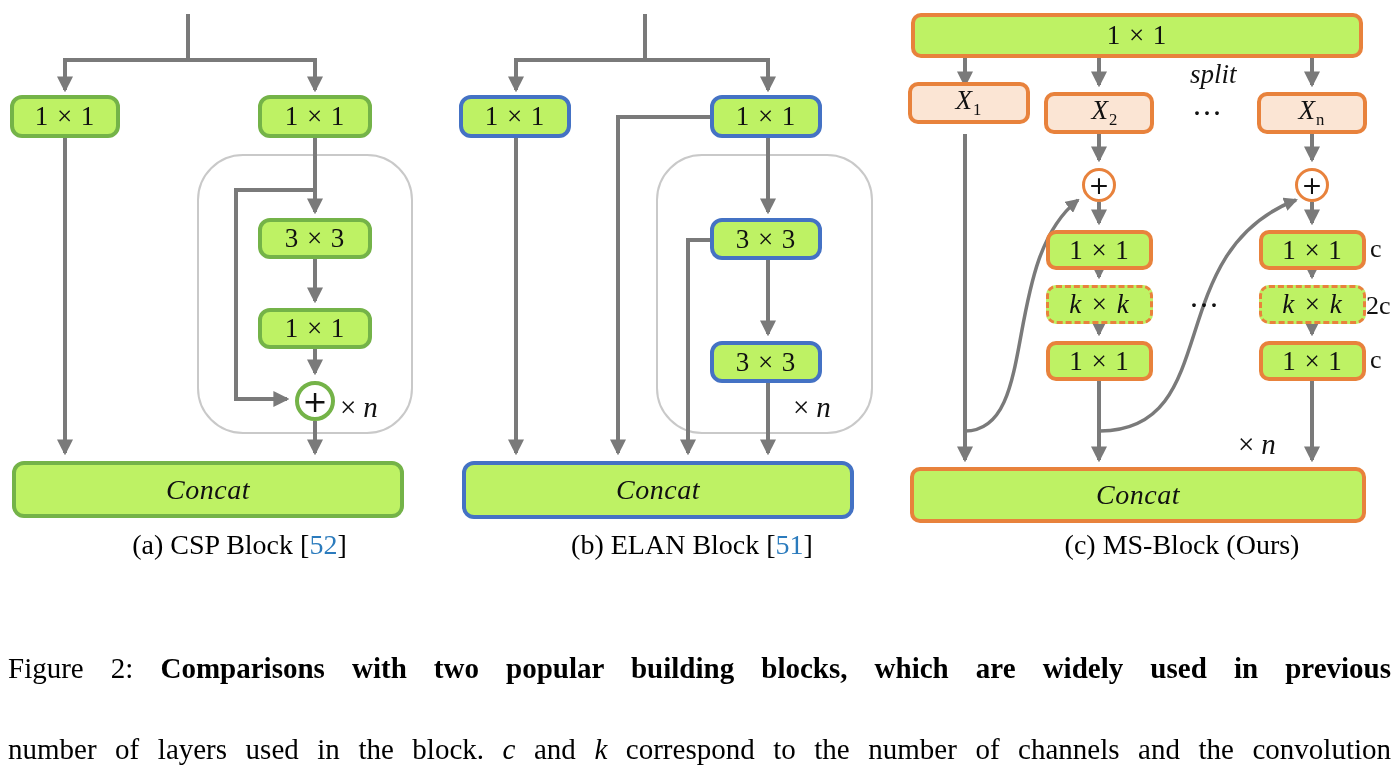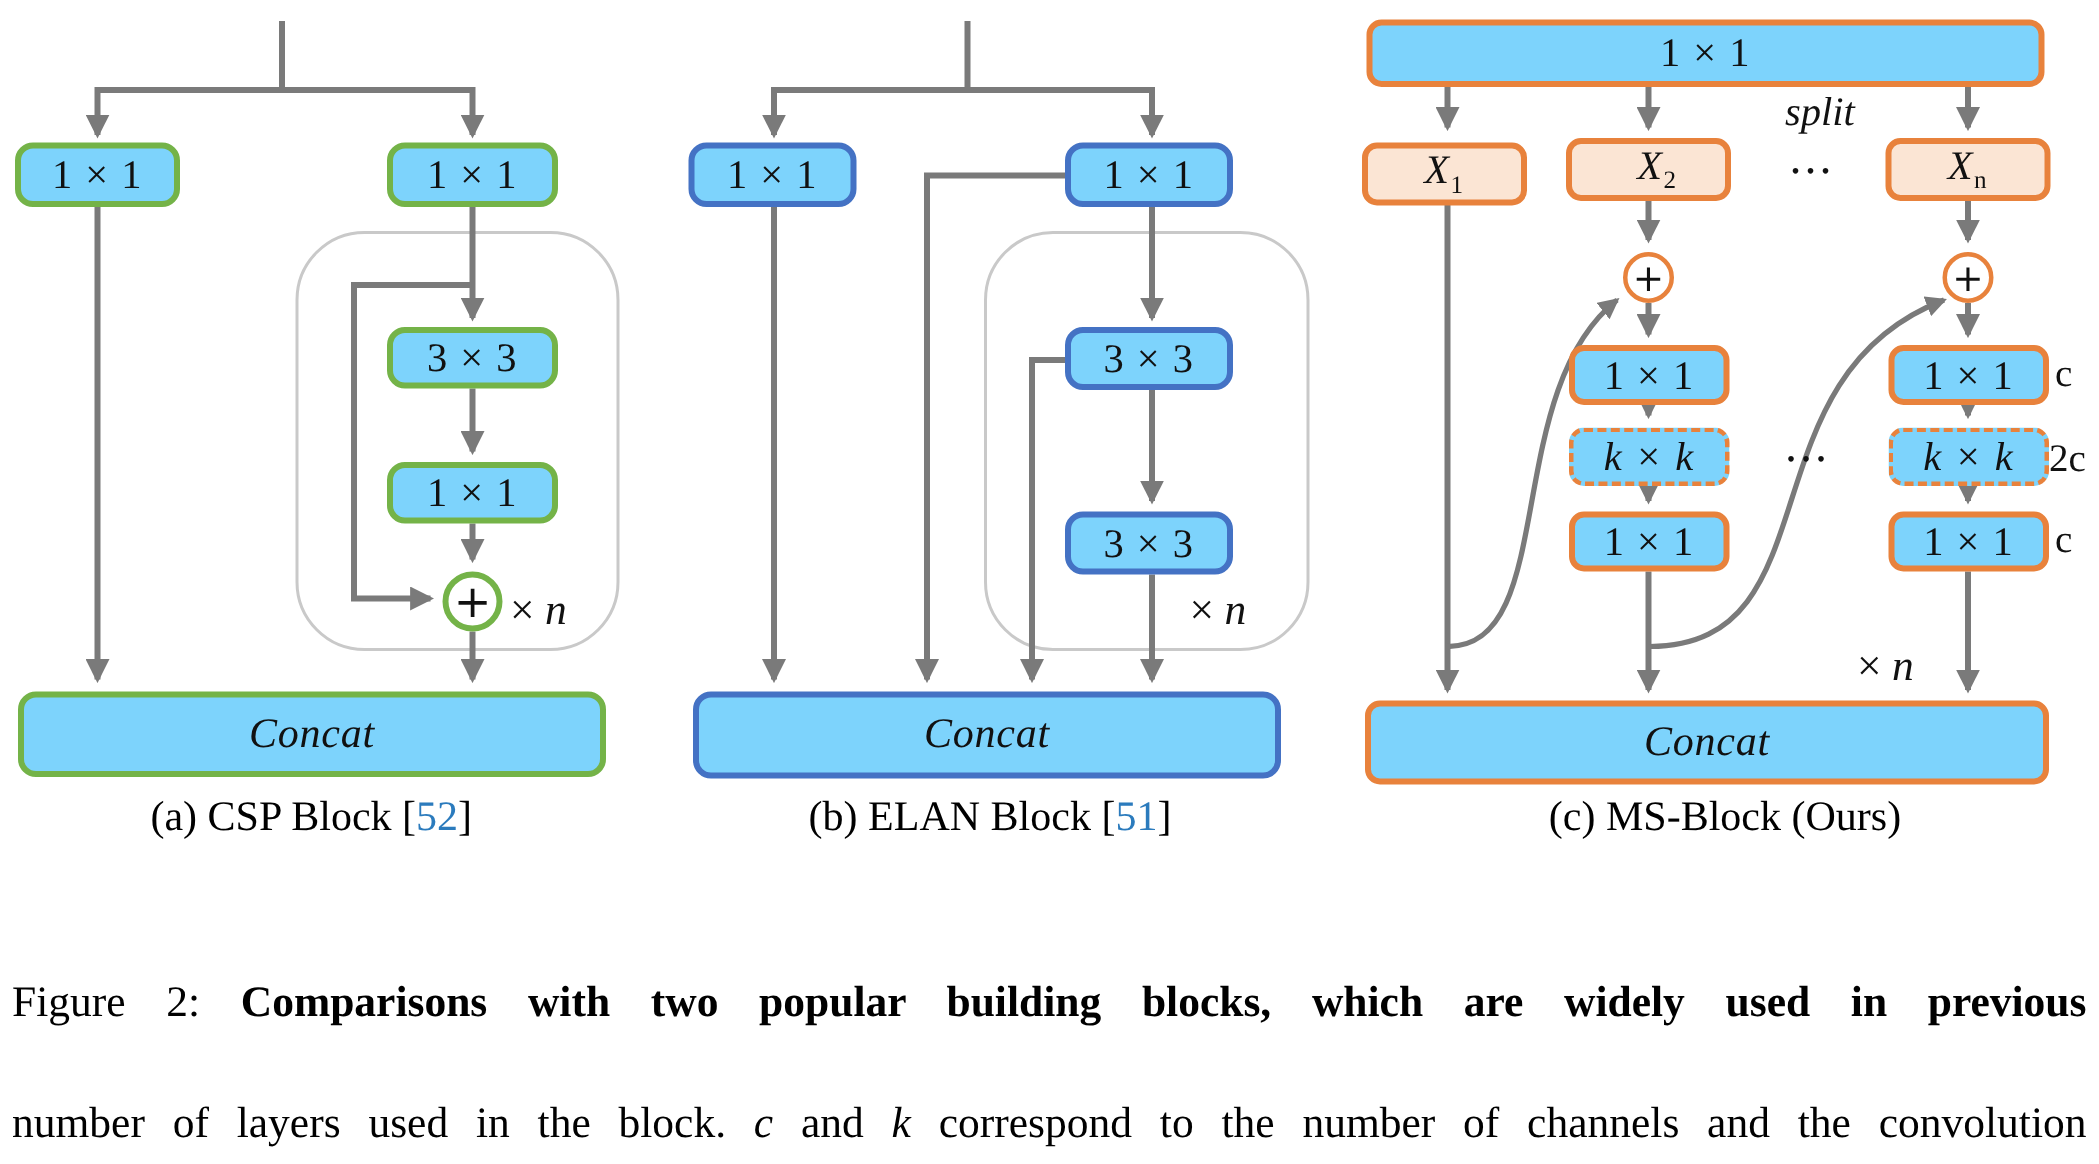--- a/index.html
+++ b/index.html
@@ -1,40 +1,40 @@
 <!DOCTYPE html>
 <html><head>
 <meta charset="utf-8">
 <style>
   html,body{margin:0;padding:0;background:#fff;}
   .canvas{position:relative;width:1399px;height:776px;background:#ffffff;overflow:hidden;
           font-family:"Liberation Serif",serif;color:#111;}
   .gray-container{position:absolute;box-sizing:border-box;border:2.5px solid #c9c9c9;border-radius:46px;background:transparent;}
   #wires{position:absolute;left:0;top:0;z-index:2;}
-  .box{position:absolute;box-sizing:border-box;background:#7dd3fc;display:flex;align-items:center;justify-content:center;
+  .box{position:absolute;box-sizing:border-box;background:#bef264;display:flex;align-items:center;justify-content:center;
        font-family:"Liberation Serif",serif;font-size:27px;letter-spacing:1px;color:#111;z-index:3;}
   .green{border:4.5px solid #74b348;border-radius:12px;}
   .blue{border:4.5px solid #4472c4;border-radius:12px;}
   .orange{border:4px solid #e8823c;border-radius:10px;}
   .dashed{border:3.5px dashed #e8823c;border-radius:10px;font-style:italic;}
   .peach{background:#fbe5d4;}
   .concat-box{font-style:italic;font-size:28px;letter-spacing:0.5px;}
   .plus-circle{position:absolute;box-sizing:border-box;border-radius:50%;background:#fff;display:flex;align-items:center;
        justify-content:center;font-family:"DejaVu Sans",sans-serif;color:#111;z-index:4;}
   .plus-a{border:4px solid #74b348;font-size:30px;}
   .plus-c{border:3.5px solid #e8823c;font-size:25px;}
   .lbl{position:absolute;font-family:"Liberation Serif",serif;color:#111;z-index:3;white-space:nowrap;}
   .xn-lbl{font-size:29px;}
   .xn-lbl .v{font-style:italic;margin-left:7px;}
   .split-lbl{font-style:italic;font-size:27px;margin-left:12px;}
   .dots{font-size:32px;letter-spacing:2px;}
   .chan{font-size:26px;}
   .varx{font-style:italic;font-size:27px;}
   .varx sub{font-size:0.62em;font-style:normal;}
-  .subcap{position:absolute;top:529px;z-index:3;font-size:28px;text-align:center;color:#000;}
+  .subcap{position:absolute;top:529px;z-index:3;font-size:28px;text-align:center;color:#000;margin-left:32px;}
   .cite{color:#2b7bbd;}
   .figcap{position:absolute;left:8px;top:606px;width:1383px;z-index:3;font-size:29px;line-height:37px;color:#000;}
   .capline{text-align:justify;}
   .capline.just{text-align-last:justify;margin-top:44px;}
   .seg-bold{font-weight:bold;}
   .seg-italic{font-style:italic;}
 </style>
 </head>
 <body>
 
@@ -126,21 +126,21 @@
   <div class="lbl xn-lbl" style="left:793px;top:391px;"><span>×</span><span class="v">n</span></div>
   <div class="box blue concat-box" style="left:462px;top:461px;width:392px;height:58px;">
       <span>Concat</span>
     </div>
   <div class="subcap" style="left:450px;width:420px;"><span>(b) ELAN Block [</span><span class="cite">51</span><span>]</span></div>
 
   <div class="box orange" style="left:911px;top:13px;width:452px;height:45px;">
       <span>1 × 1</span>
     </div>
   <div class="lbl split-lbl" style="left:1178px;top:59px;"><span>split</span></div>
-  <div class="box orange peach" style="left:908px;top:95px;width:110px;height:42px;">
+  <div class="box orange peach" style="left:908px;top:82px;width:122px;height:42px;">
       <span class="varx"><span>X</span><sub>1</sub></span>
     </div>
   <div class="box orange peach" style="left:1044px;top:92px;width:110px;height:42px;padding-left:12px;">
       <span class="varx"><span>X</span><sub>2</sub></span>
     </div>
   <div class="lbl dots" style="left:1184px;top:86px;width:48px;text-align:center;"><span>...</span></div>
   <div class="box orange peach" style="left:1257px;top:92px;width:110px;height:42px;">
       <span class="varx"><span>X</span><sub>n</sub></span>
     </div>
 

